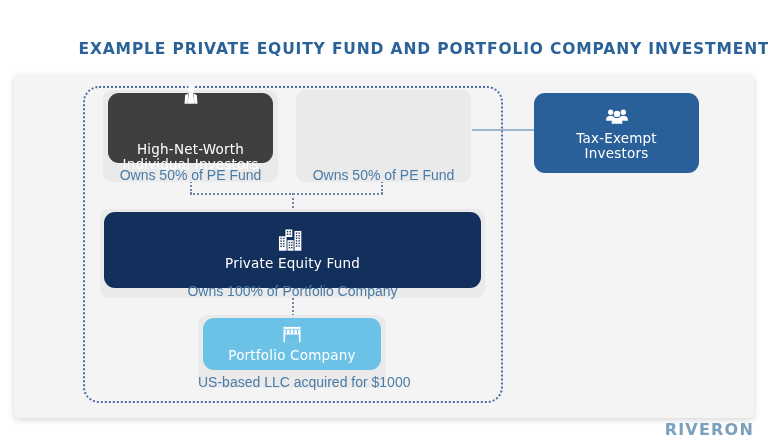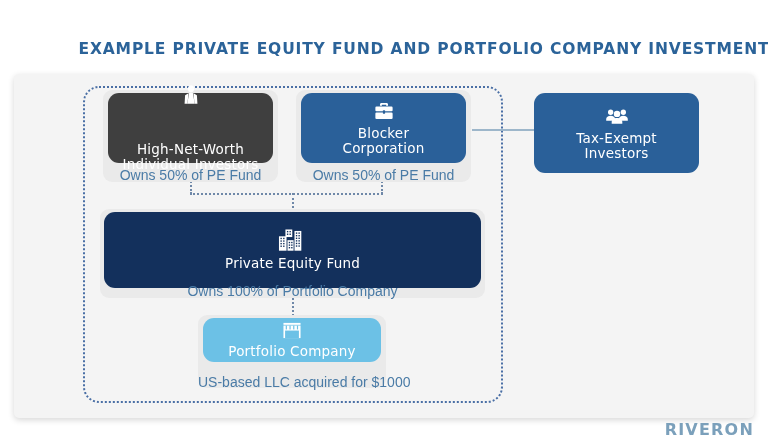--- a/index.html
+++ b/index.html
@@ -173,32 +173,20 @@
         <path d="M9.3 10.2 5.6 12.4 5 21.5h3.1z"></path>
         <path d="M14.7 10.2l3.7 2.2.6 9.1h-3.1z"></path>
       </svg>
     </span>
     <span class="node-label">High-Net-Worth
 Individual Investors</span>
   </div>
   <div class="caption" style="left:103px; top:167px; width:175px;">Owns 50% of PE Fund</div>
 
   <div class="card" style="left:296px; top:90px; width:175px; height:92px;"></div>
-  <div class="node node-block" style="left:301px; top:93px; width:165px; height:70px;">
-    <span class="node-icon">
-      <svg width="22" height="22" viewBox="0 0 24 24" fill="#ffffff">
-        <path d="M9.2 3.2h5.6c.9 0 1.6.7 1.6 1.6v1.5h-2.1V5.3H9.7v1h-2.1V4.8c0-.9.7-1.6 1.6-1.6z"></path>
-        <rect x="2.6" y="7.2" width="18.8" height="5.1" rx="1.2"></rect>
-        <rect x="2.6" y="13.7" width="18.8" height="7.1" rx="1.2"></rect>
-        <rect x="10.8" y="11.1" width="2.4" height="3.9" rx="0.5" fill="#2a6099"></rect>
-      </svg>
-    </span>
-    <span class="node-label">Blocker
-Corporation</span>
-  </div>
   <div class="caption" style="left:296px; top:167px; width:175px;">Owns 50% of PE Fund</div>
 
   <div class="node node-tax" style="left:534px; top:93px; width:165px; height:80px;">
     <span class="node-icon">
       <svg width="24" height="22" viewBox="0 0 28 22" fill="#ffffff">
         <circle cx="6.6" cy="6.6" r="3.1"></circle>
         <path d="M6.6 10.6c-3 0-5.2 1.7-5.2 3.9v1.9h10.4v-1.9c0-2.2-2.2-3.9-5.2-3.9z"></path>
         <circle cx="21.4" cy="6.6" r="3.1"></circle>
         <path d="M21.4 10.6c-3 0-5.2 1.7-5.2 3.9v1.9h10.4v-1.9c0-2.2-2.2-3.9-5.2-3.9z"></path>
         <circle cx="14" cy="8.6" r="3.7"></circle>
@@ -249,21 +237,21 @@
           <rect x="19.1" y="18.8" width="1.5" height="1.5"></rect>
             <rect x="21.9" y="18.8" width="1.5" height="1.5"></rect>
         </g>
       </svg>
     </span>
     <span class="node-label">Private Equity Fund</span>
   </div>
   <div class="caption" style="left:100px; top:283px; width:385px;">Owns 100% of Portfolio Company</div>
 
   <div class="card" style="left:198px; top:315px; width:188px; height:73px;"></div>
-  <div class="node node-pc" style="left:203px; top:318px; width:178px; height:44px;">
+  <div class="node node-pc" style="left:203px; top:318px; width:178px; height:52px;">
     <span class="node-icon">
       <svg width="22" height="20" viewBox="0 0 24 22" fill="#ffffff">
         <path d="M2.6 3.2h18.8v2.1H2.6z"></path>
         <path d="M2.6 6.1h18.8v13.8H2.6z"></path>
         <g fill="#6cc1e6">
           <rect x="5.1" y="6.1" width="1.3" height="4.3"></rect>
           <rect x="9.2" y="6.1" width="1.3" height="4.3"></rect>
           <rect x="13.3" y="6.1" width="1.3" height="4.3"></rect>
           <rect x="17.4" y="6.1" width="1.3" height="4.3"></rect>
           <rect x="4.4" y="11.6" width="15.2" height="8.3"></rect>

